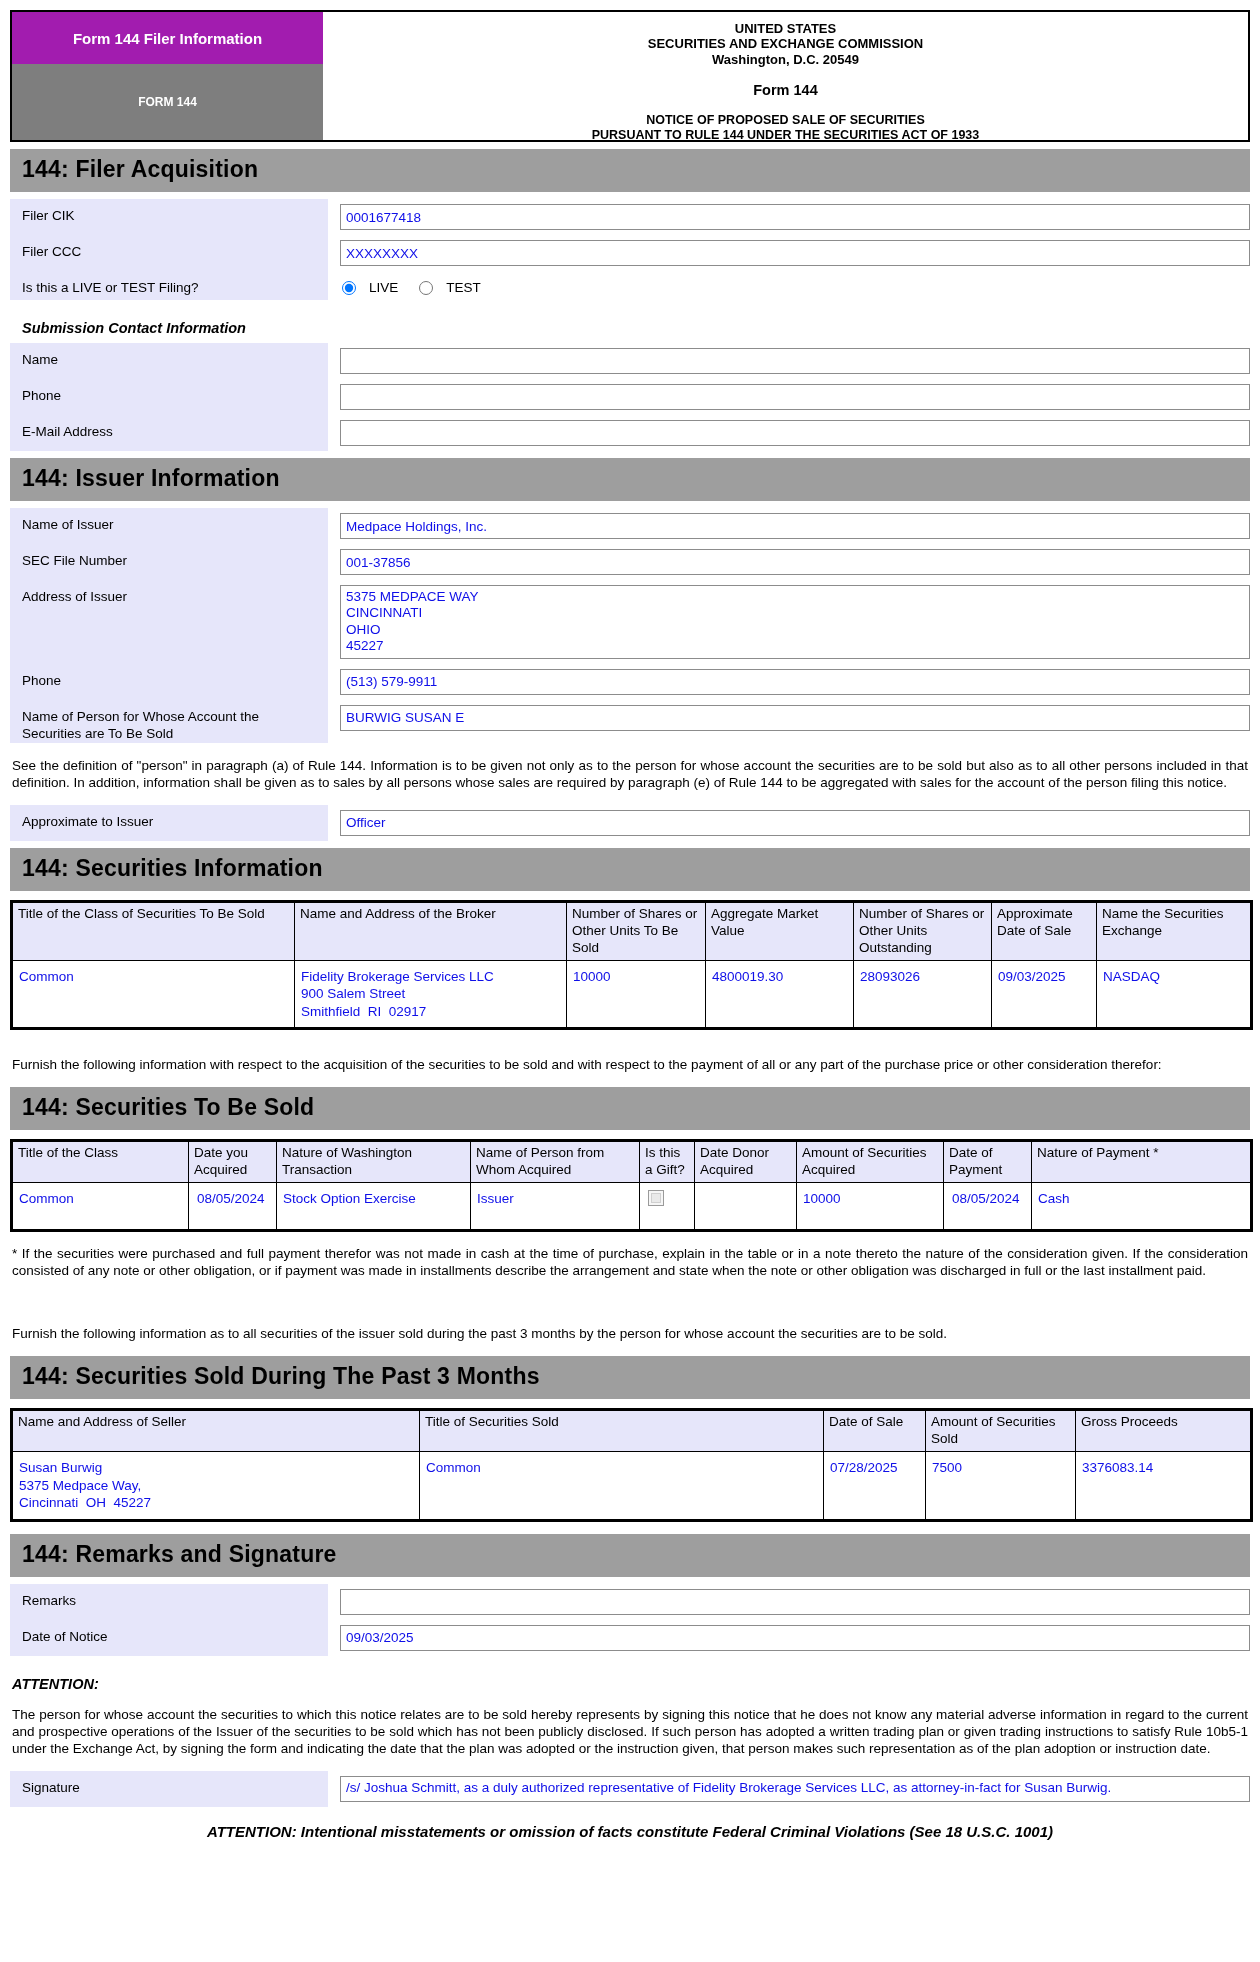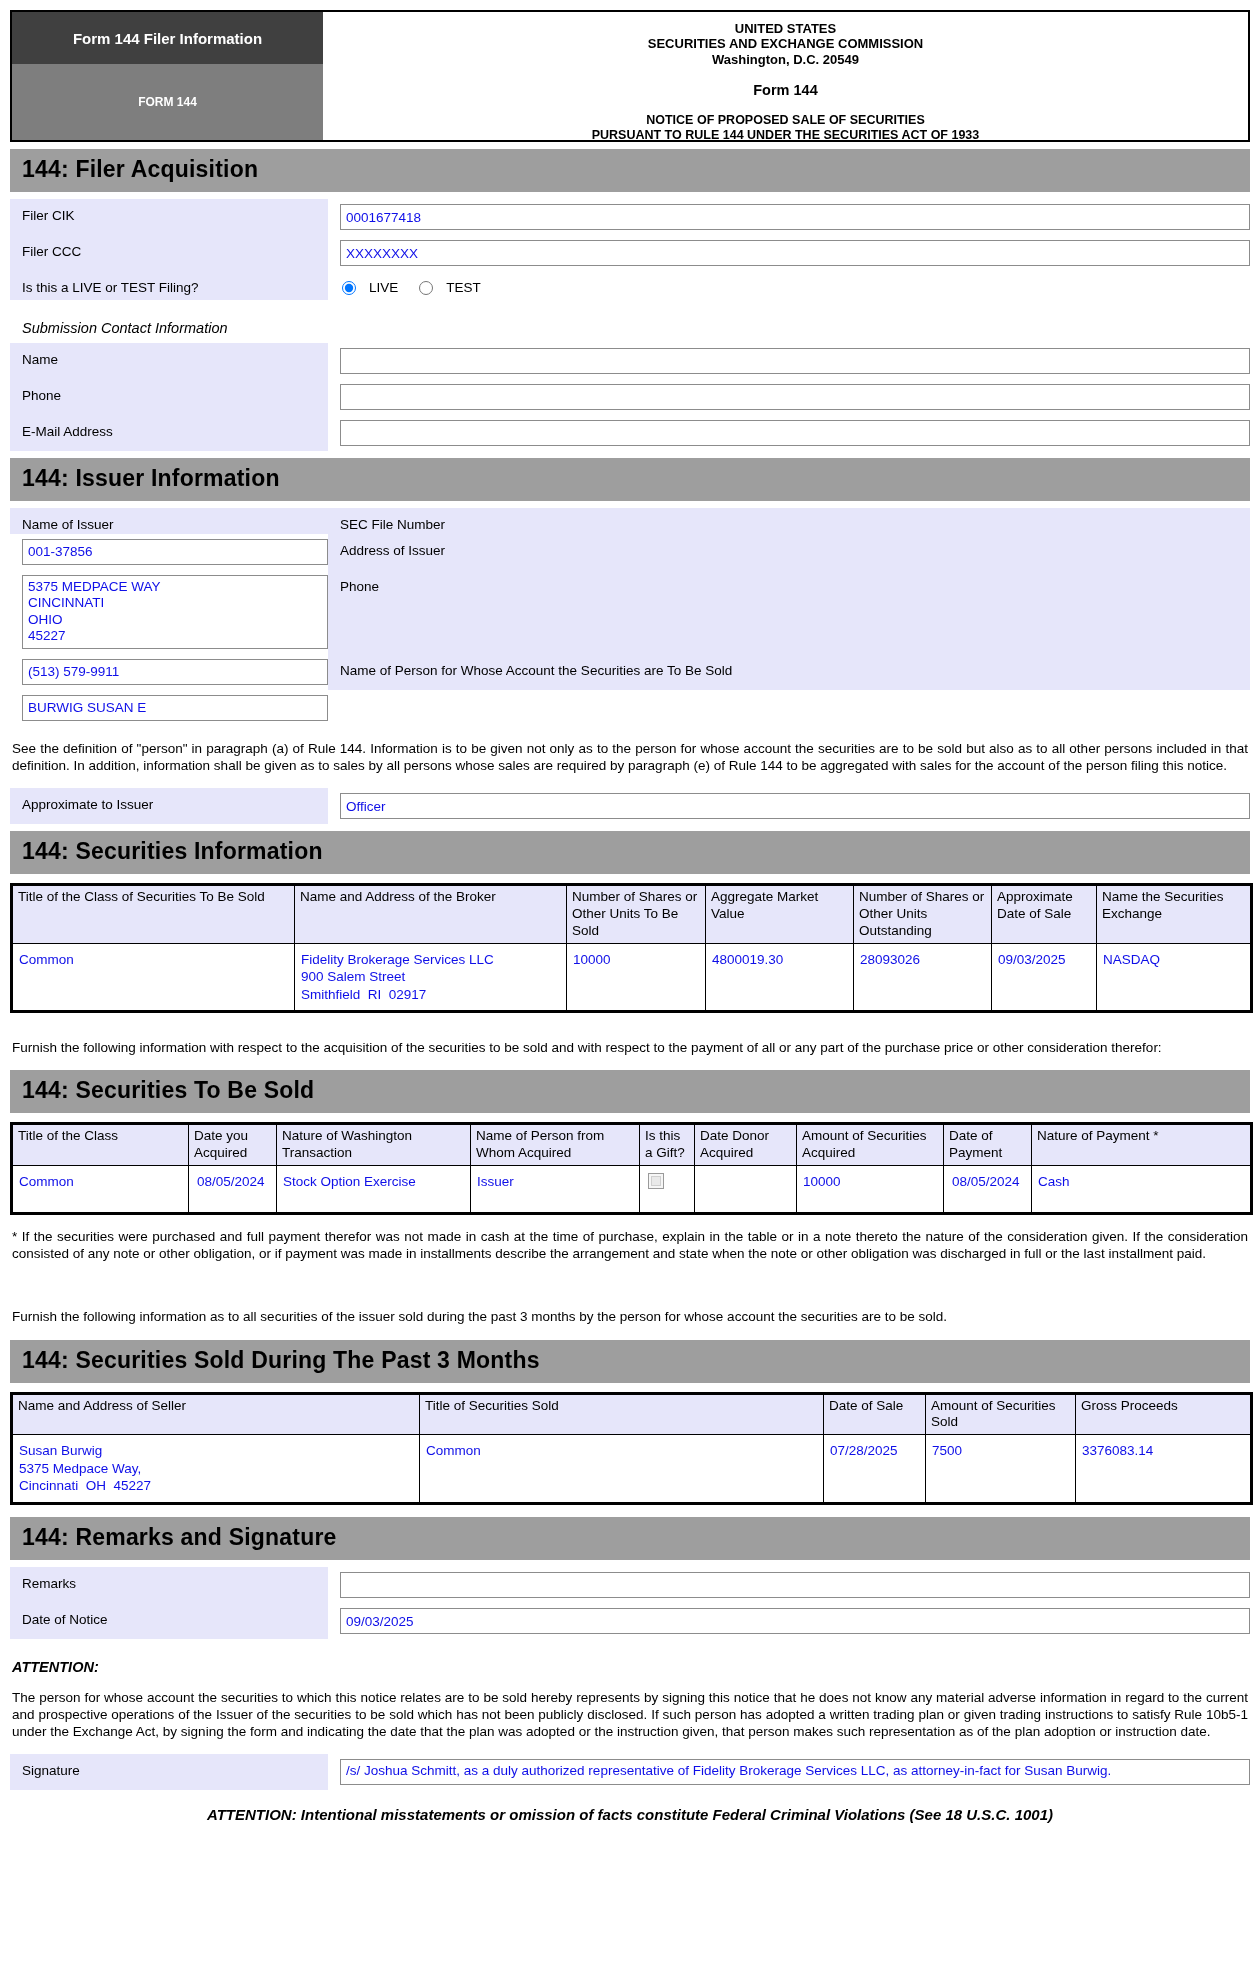--- a/index.html
+++ b/index.html
@@ -4,21 +4,21 @@
 <style>
   * { box-sizing: border-box; }
   html,body { margin:0; padding:0; background:#fff; }
   body { width:1260px; font-family:"Liberation Sans","DejaVu Sans",sans-serif; color:#000; }
   .page { width:1260px; min-height:1962px; background:#fff; padding-top:10px; }
   .wrap { margin:0 10px; }
 
   
   .top-box { border:2px solid #000; display:flex; height:132px; }
   .top-left { width:311px; display:flex; flex-direction:column; }
-  .black-box { background:#404040; color:#fff; font-weight:bold; font-size:15px;
+  .black-box { background:#a21caf; color:#fff; font-weight:bold; font-size:15px;
                height:52px; display:flex; align-items:center; justify-content:center; }
   .gray-box { background:#7e7e7e; color:#fff; font-weight:bold; font-size:12px;
               flex:1; display:flex; align-items:center; justify-content:center; }
   .top-right { flex:1; text-align:center; padding-top:9px; }
   .agency div { font-weight:bold; font-size:13px; line-height:1.18; }
   .form-title-line { font-weight:bold; font-size:14.5px; margin-top:15px; }
   .notice { margin-top:15px; }
   .notice div { font-weight:bold; font-size:12.5px; line-height:1.2; }
 
   
@@ -32,21 +32,21 @@
   .tbox { width:100%; height:26px; border:1px solid #8c8c8c; font-family:"Liberation Sans","DejaVu Sans",sans-serif;
           font-size:13.5px; color:#0f0fe8; padding:3px 5px; background:#fff; display:block; }
   div.tbox { height:auto; min-height:26px; }
   .pre { white-space:pre-line; }
   .multi { min-height:88px; line-height:1.22; }
   .sig { min-height:42px; line-height:1.25; }
   .radio-row { display:flex; align-items:center; gap:11px; padding-top:9px; font-size:13.5px; }
   .radio-row input { margin:0 2px 0 10px; width:14px; height:14px; }
   .radio-row input:first-child { margin-left:2px; }
 
-  .subhead { font-weight:normal; font-style:italic; font-size:14.5px; margin:20px 0 6px 12px; }
+  .subhead { font-weight:bold; font-style:italic; font-size:14.5px; margin:20px 0 6px 12px; }
 
   .para { font-size:13.5px; line-height:1.27; text-align:justify; margin:14px 2px 14px 2px; }
   .gap-top { margin-top:46px; }
 
   
   table { border-collapse:collapse; width:100%; margin-top:9px; border:3px solid #000; table-layout:fixed;padding-left:9px; }
   th { background:#e6e6fa; font-weight:normal; text-align:left; vertical-align:top;
        font-size:13.5px; line-height:1.25; padding:3px 5px; border:1px solid #000; }
   td { font-size:13.5px; color:#0f0fe8; vertical-align:top; line-height:1.3;
        padding:7px 6px; border:1px solid #000; overflow-wrap:break-word; }
@@ -119,20 +119,23 @@
       <div class="flabel">E-Mail Address</div>
       <div class="fvalue">
         <input class="tbox" style="">
       </div>
     </div>
 
     <div class="bar">144: Issuer Information</div>
 
     <div class="fields">
       <div class="flabel">Name of Issuer</div>
+      <div class="fvalue">
+        <input class="tbox" value="Medpace Holdings, Inc." style="">
+      </div>
       <div class="flabel">SEC File Number</div>
       <div class="fvalue">
         <input class="tbox" value="001-37856" style="">
       </div>
       <div class="flabel">Address of Issuer</div>
       <div class="fvalue">
         <div class="tbox multi pre">5375 MEDPACE WAY
 CINCINNATI
 OHIO
 45227</div>

